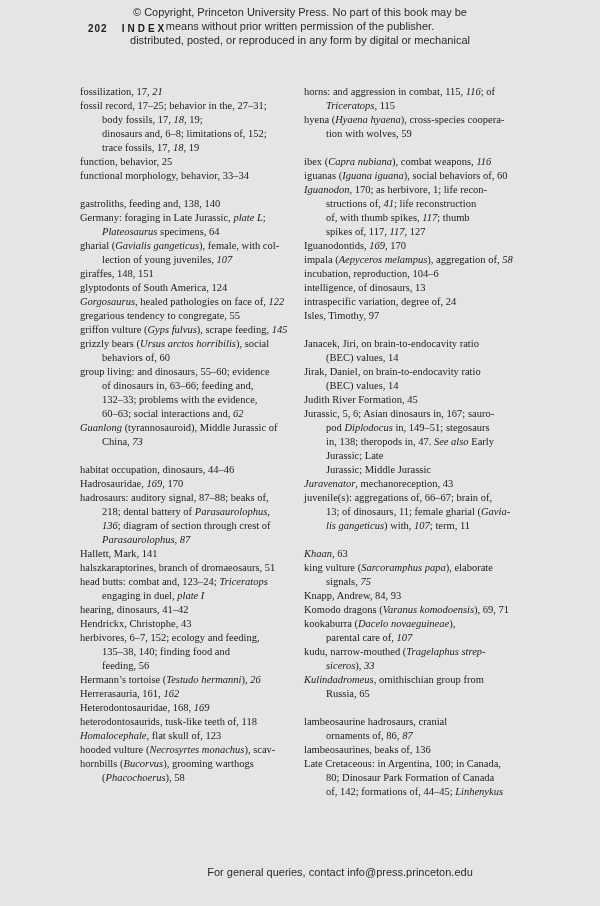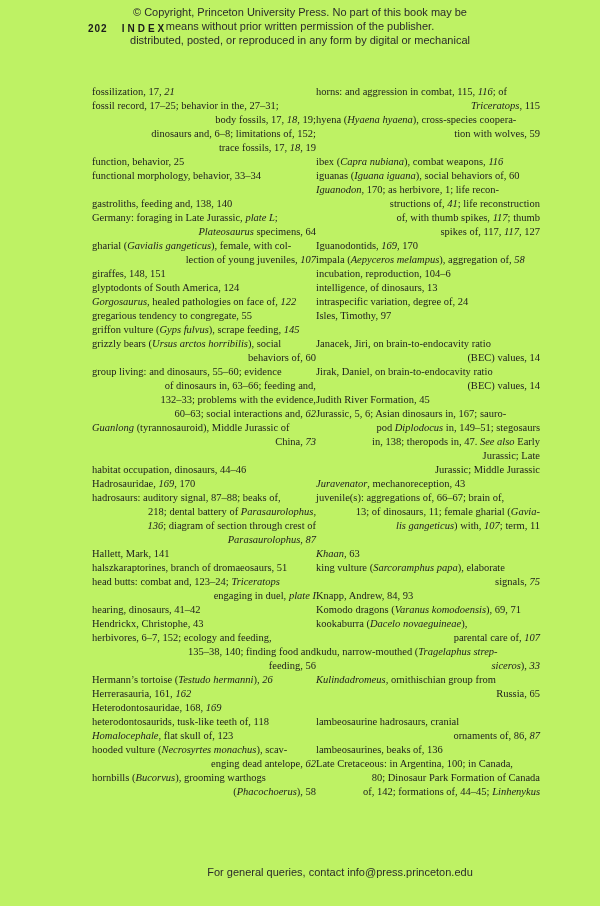--- a/index.html
+++ b/index.html
@@ -1,20 +1,20 @@
 <!DOCTYPE html>
 <html><head>
 <meta charset="utf-8">
 <style>
   html, body { margin: 0; padding: 0; background: #ffffff; }
   .page {
     position: relative;
     width: 600px;
     height: 906px;
-    background: #bef264;
+    background: #e5e5e5;
     font-family: "Liberation Serif", serif;
     color: #1c1c1c;
     overflow: hidden;
   }
   .copyright {
     position: absolute;
     top: 5px;
     left: 0;
     width: 100%;
     text-align: center;
@@ -30,31 +30,31 @@
     font-family: "Liberation Sans", sans-serif;
     font-size: 10px;
     font-weight: 600;
     color: #1c1c1c;
   }
   .running-head .pagenum { letter-spacing: 1px; }
   .running-head .headlabel { margin-left: 14px; letter-spacing: 3px; }
   .index {
     position: absolute;
     top: 85px;
-    left: 92px;
+    left: 80px;
     width: 460px;
     display: flex;
   }
   .col { width: 224px; flex: 0 0 224px; }
   .line {
     font-size: 10.5px;
     line-height: 14px;
     white-space: nowrap;
   }
-  .line.indent { padding-left: 22px; text-align: right; }
+  .line.indent { padding-left: 22px; }
   .line.gap { margin-top: 14px; }
   .it { font-style: italic; }
   .footer {
     position: absolute;
     top: 866px;
     left: 0;
     width: 100%;
     text-align: center;
     font-family: "Liberation Sans", sans-serif;
     font-size: 11px;
@@ -118,21 +118,20 @@
         <div class="line"><span>Hendrickx, Christophe, 43</span></div>
         <div class="line"><span>herbivores, 6–7, 152; ecology and feeding,</span></div>
         <div class="line indent"><span>135–38, 140; finding food and</span></div>
         <div class="line indent"><span>feeding, 56</span></div>
         <div class="line"><span>Hermann’s tortoise (</span><span class="it">Testudo hermanni</span><span>), </span><span class="it">26</span></div>
         <div class="line"><span>Herrerasauria, 161, </span><span class="it">162</span></div>
         <div class="line"><span>Heterodontosauridae, 168, </span><span class="it">169</span></div>
         <div class="line"><span>heterodontosaurids, tusk-like teeth of, 118</span></div>
         <div class="line"><span class="it">Homalocephale</span><span>, flat skull of, 123</span></div>
         <div class="line"><span>hooded vulture (</span><span class="it">Necrosyrtes monachus</span><span>), scav-</span></div>
-        <div class="line indent"><span>enging dead antelope, </span><span class="it">62</span></div>
         <div class="line"><span>hornbills (</span><span class="it">Bucorvus</span><span>), grooming warthogs</span></div>
         <div class="line indent"><span>(</span><span class="it">Phacochoerus</span><span>), 58</span></div>
       </div>
     <div class="col">
         <div class="line"><span>horns: and aggression in combat, 115, </span><span class="it">116</span><span>; of</span></div>
         <div class="line indent"><span class="it">Triceratops</span><span>, 115</span></div>
         <div class="line"><span>hyena (</span><span class="it">Hyaena hyaena</span><span>), cross-species coopera-</span></div>
         <div class="line indent"><span>tion with wolves, 59</span></div>
         <div class="line gap"><span>ibex (</span><span class="it">Capra nubiana</span><span>), combat weapons, </span><span class="it">116</span></div>
         <div class="line"><span>iguanas (</span><span class="it">Iguana iguana</span><span>), social behaviors of, 60</span></div>

